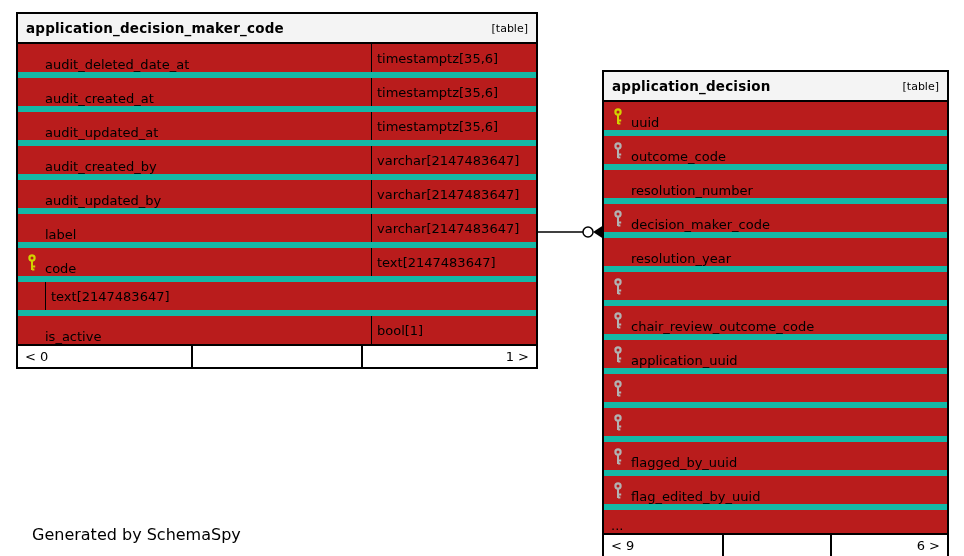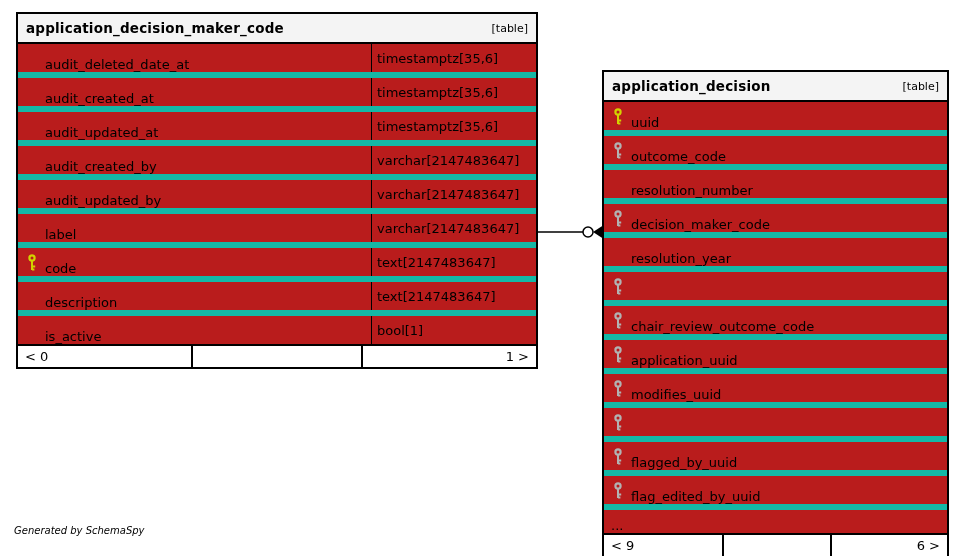--- a/index.html
+++ b/index.html
@@ -72,23 +72,22 @@
   }
   .fcell-mid { flex: 1 1 auto; border-left: 2px solid #000000; border-right: 2px solid #000000; }
   .fcell-right { justify-content: flex-end; }
   .t-left  .fcell-left  { flex: 0 0 173px; }
   .t-left  .fcell-right { flex: 0 0 173px; }
   .t-right .fcell-left  { flex: 0 0 118px; }
   .t-right .fcell-right { flex: 0 0 115px; }
 
   .generated-note {
     position: absolute;
-    left: 14px; top: 525px;
-    font-size: 10px;
-    font-style: italic;
+    left: 32px; top: 525px;
+    font-size: 16px;
   }
 </style>
 </head>
 <body>
 
 <div class="canvas">
 
   <svg class="connector-svg" width="964" height="556">
     <line x1="538" y1="232" x2="583" y2="232" stroke="#000000" stroke-width="1.5"></line>
     <circle cx="588" cy="232" r="5" fill="#ffffff" stroke="#000000" stroke-width="1.5"></circle>
@@ -136,21 +135,20 @@
             <svg width="10" height="17" viewBox="0 0 10 17">
               <circle cx="5" cy="4" r="2.6" fill="none" stroke="#d2d200" stroke-width="2.2"></circle>
               <path d="M5 6.6 L5 16 M5 12.4 L8.2 12.4 M5 15.4 L7.4 15.4" fill="none" stroke="#d2d200" stroke-width="2"></path>
             </svg>
           </span>
           <span class="cname">code</span>
           <span class="ctype">text[2147483647]</span>
         </div>
         <div class="row">
           <span class="keycell"></span>
-          <span class="cname">description</span>
           <span class="ctype">text[2147483647]</span>
         </div>
         <div class="row">
           <span class="keycell"></span>
           <span class="cname">is_active</span>
           <span class="ctype">bool[1]</span>
         </div>
       </div>
     <div class="tfoot">
       <div class="fcell fcell-left">&lt; 0</div>
@@ -226,21 +224,20 @@
           </span>
           <span class="cname">application_uuid</span>
         </div>
         <div class="row">
           <span class="keycell">
             <svg width="10" height="17" viewBox="0 0 10 17">
               <circle cx="5" cy="4" r="2.6" fill="none" stroke="#b2b2b2" stroke-width="2.2"></circle>
               <path d="M5 6.6 L5 16 M5 12.4 L8.2 12.4 M5 15.4 L7.4 15.4" fill="none" stroke="#b2b2b2" stroke-width="2"></path>
             </svg>
           </span>
-          <span class="cname">modifies_uuid</span>
         </div>
         <div class="row">
           <span class="keycell">
             <svg width="10" height="17" viewBox="0 0 10 17">
               <circle cx="5" cy="4" r="2.6" fill="none" stroke="#b2b2b2" stroke-width="2.2"></circle>
               <path d="M5 6.6 L5 16 M5 12.4 L8.2 12.4 M5 15.4 L7.4 15.4" fill="none" stroke="#b2b2b2" stroke-width="2"></path>
             </svg>
           </span>
         </div>
         <div class="row">

